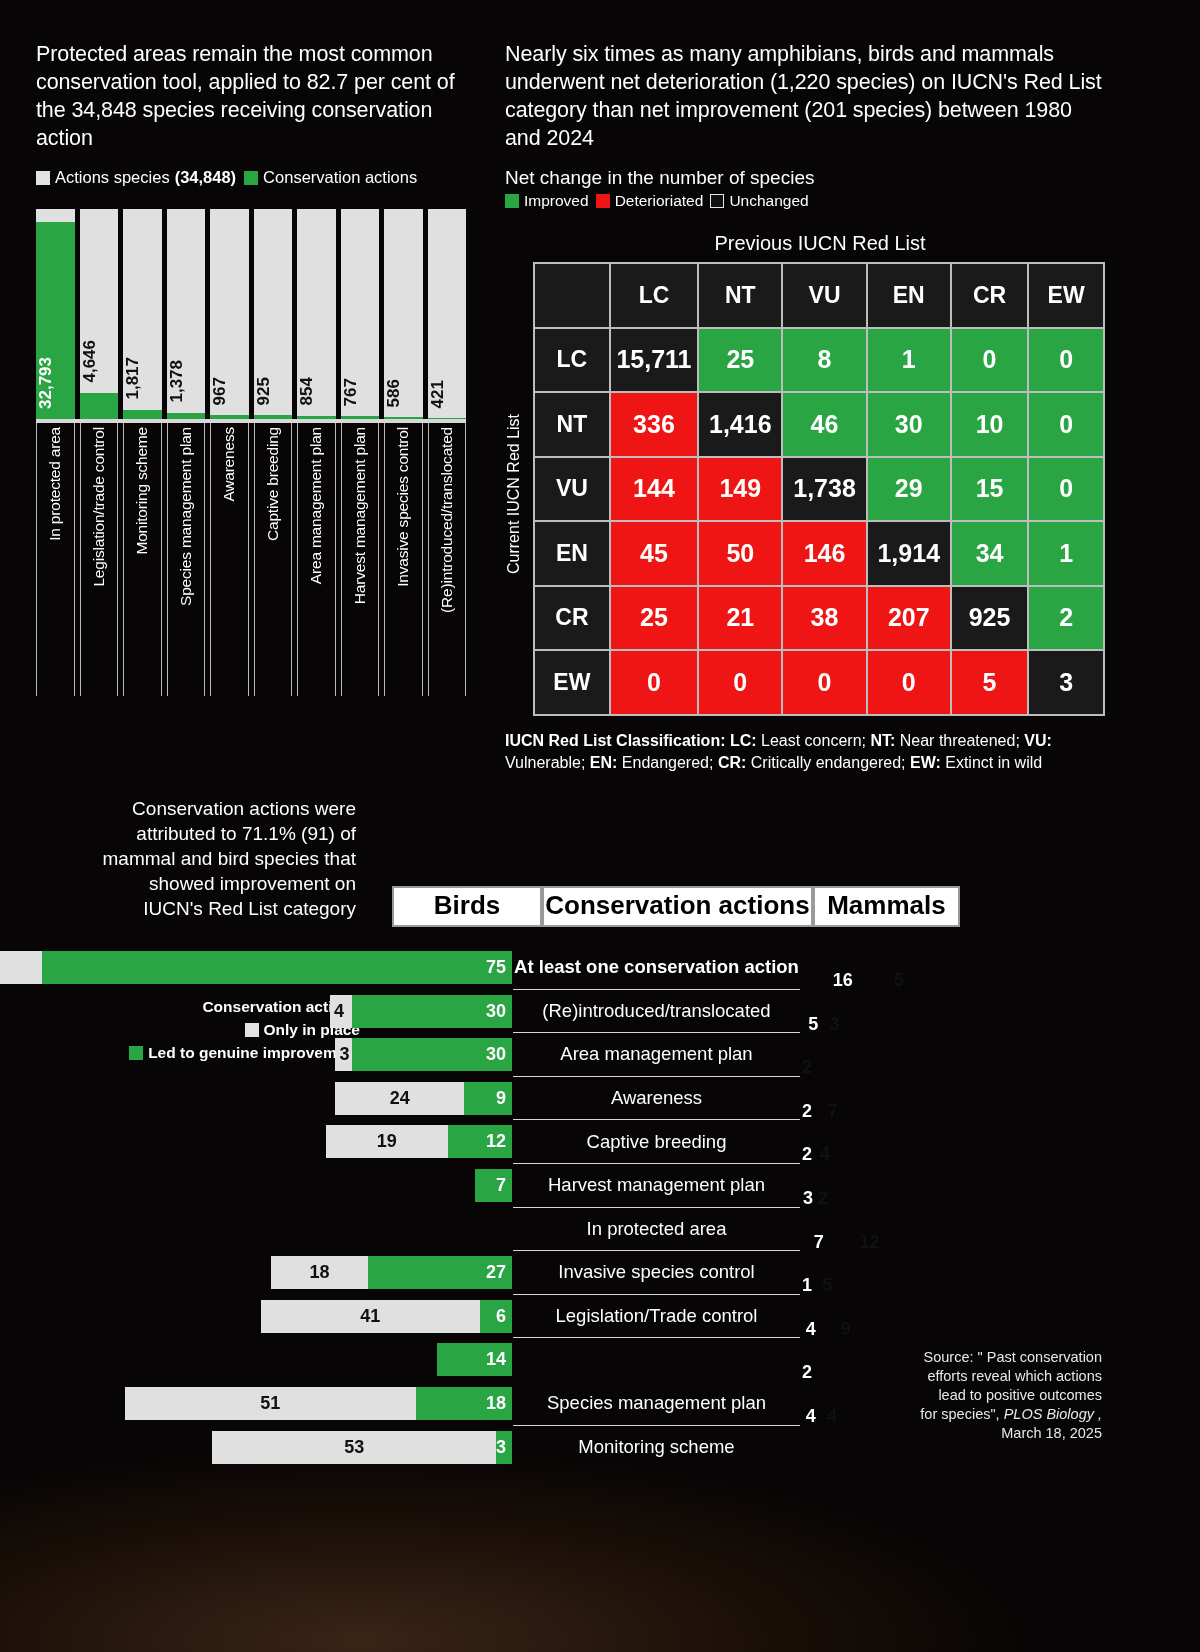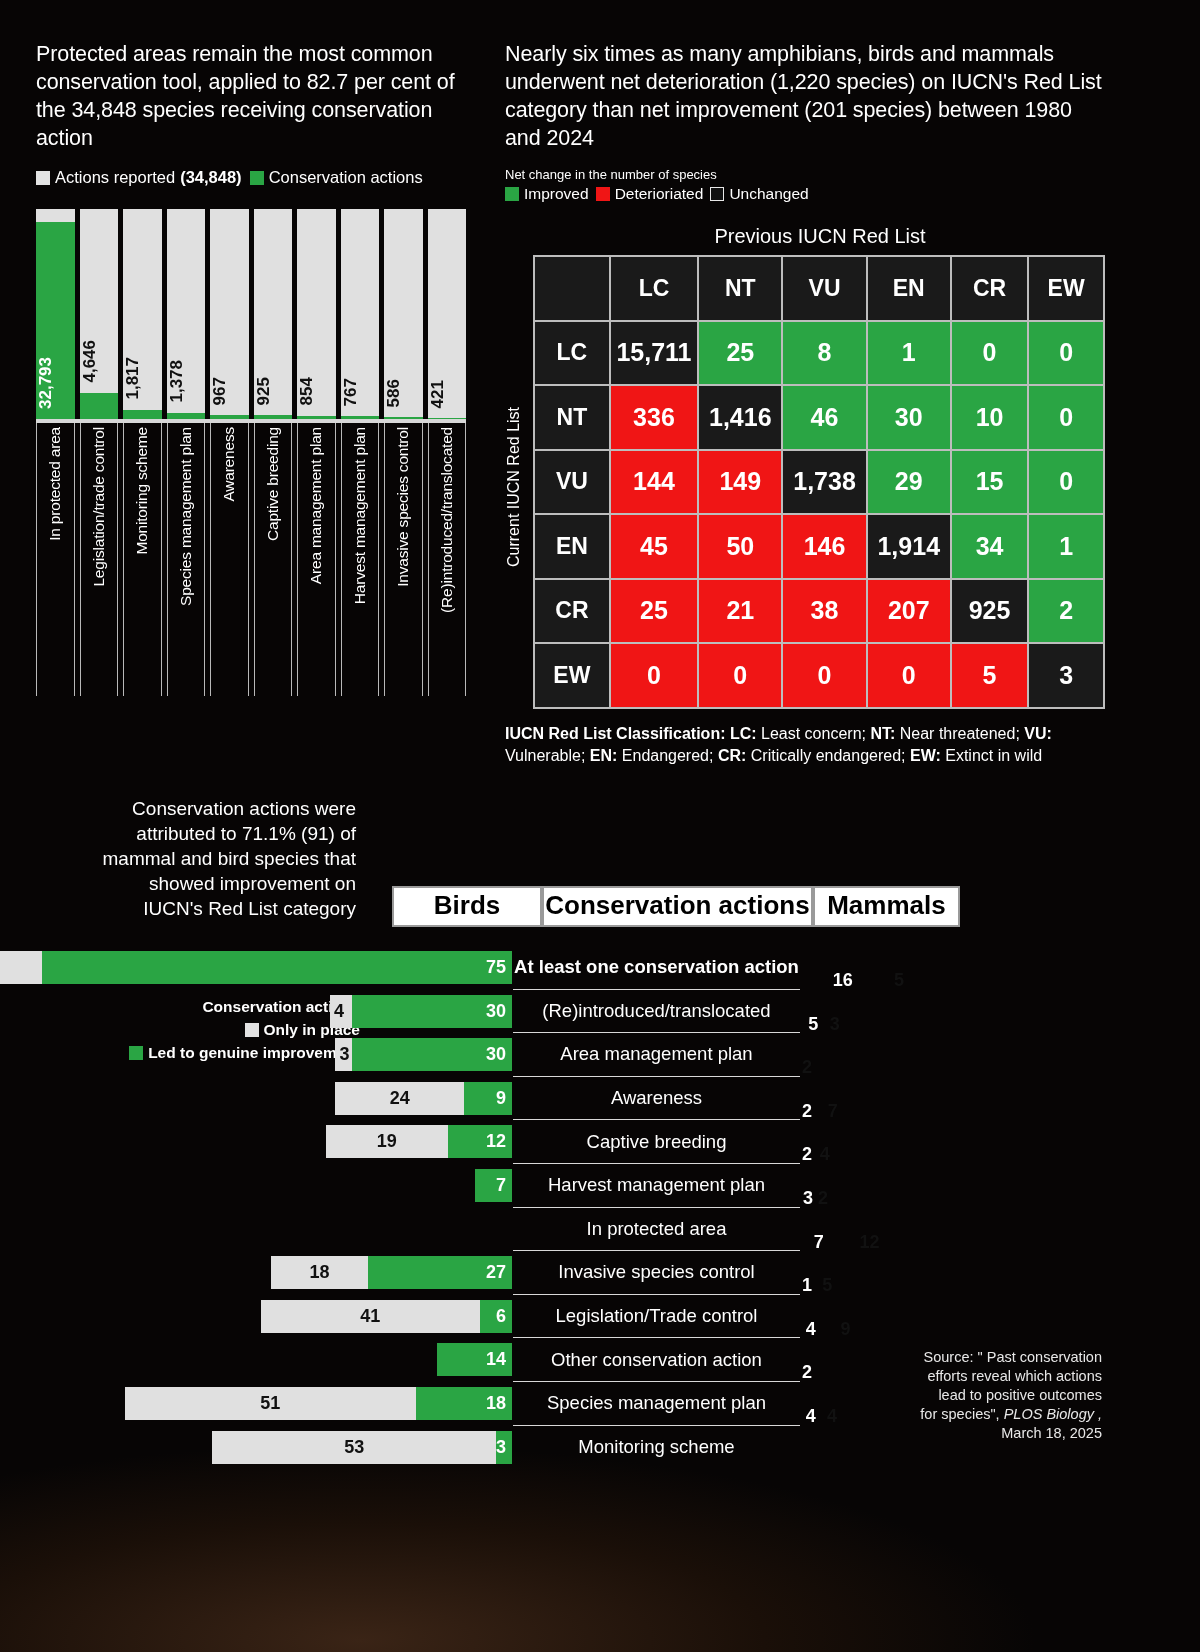--- a/index.html
+++ b/index.html
@@ -55,21 +55,21 @@
     border-left:1.6px solid #b9b9b9; border-right:1.6px solid #b9b9b9;
   }
   .labcol span {
     position:absolute; left:50%; top:4px; transform:translateX(-50%) rotate(180deg);
     writing-mode:vertical-rl;
     font-size:15.5px; color:#fff; white-space:nowrap; letter-spacing:-0.2px;
   }
 
   
   #panel-matrix { position:absolute; left:505px; top:40px; width:600px; }
-  #matrix-sub { font-size:13px; margin-top:15px; }
+  #matrix-sub { font-size:19px; margin-top:15px; }
   #matrix-legend { display:flex; gap:7px; margin-top:3px; font-size:15.5px; }
   #prev-title { text-align:center; font-size:20px; margin-top:22px; margin-left:30px; }
   #matrix-wrap { position:relative; margin-top:7px; padding-left:28px; }
   #cur-title {
     position:absolute; left:0px; top:42px; height:380px;
     writing-mode:vertical-rl; transform:rotate(180deg);
     font-size:16px; display:flex; align-items:center; justify-content:center;
   }
   table.matrix { border-collapse:separate; border-spacing:2px; width:572px; background:#bdbdbd; }
   table.matrix td {
@@ -139,21 +139,21 @@
 <body>
 
 <div id="page">
 
   <div id="panel-bars">
     <div class="headline">Protected areas remain the most common conservation tool, applied to 82.7 per cent of the 34,848 species receiving conservation action</div>
 
     <div class="legend-row">
       <div class="legend-item">
         <span class="swatch sw-grey"></span>
-        <span>Actions reported</span>
+        <span>Actions species</span>
         <span class="legend-bold">(34,848)</span>
       </div>
       <div class="legend-item">
         <span class="swatch sw-green"></span>
         <span>Conservation actions</span>
       </div>
     </div>
 
     <div id="bars-area">
         <div class="barcol">
@@ -525,21 +525,20 @@
               <span>9</span>
             </div>
           </div>
         </div>
         <div class="bfrow">
           <div class="bf-left">
             <div class="seg seg-green" style="width: 74.9px;">
               <span>14</span>
             </div>
           </div>
-          <div class="bf-center">Other conservation action</div>
           <div class="bf-right">
             <div class="seg seg-green" style="width: 14px;">
               <span>2</span>
             </div>
           </div>
         </div>
         <div class="bfrow">
           <div class="bf-left">
             <div class="seg seg-grey" style="width: 291px;">
               <span>51</span>

